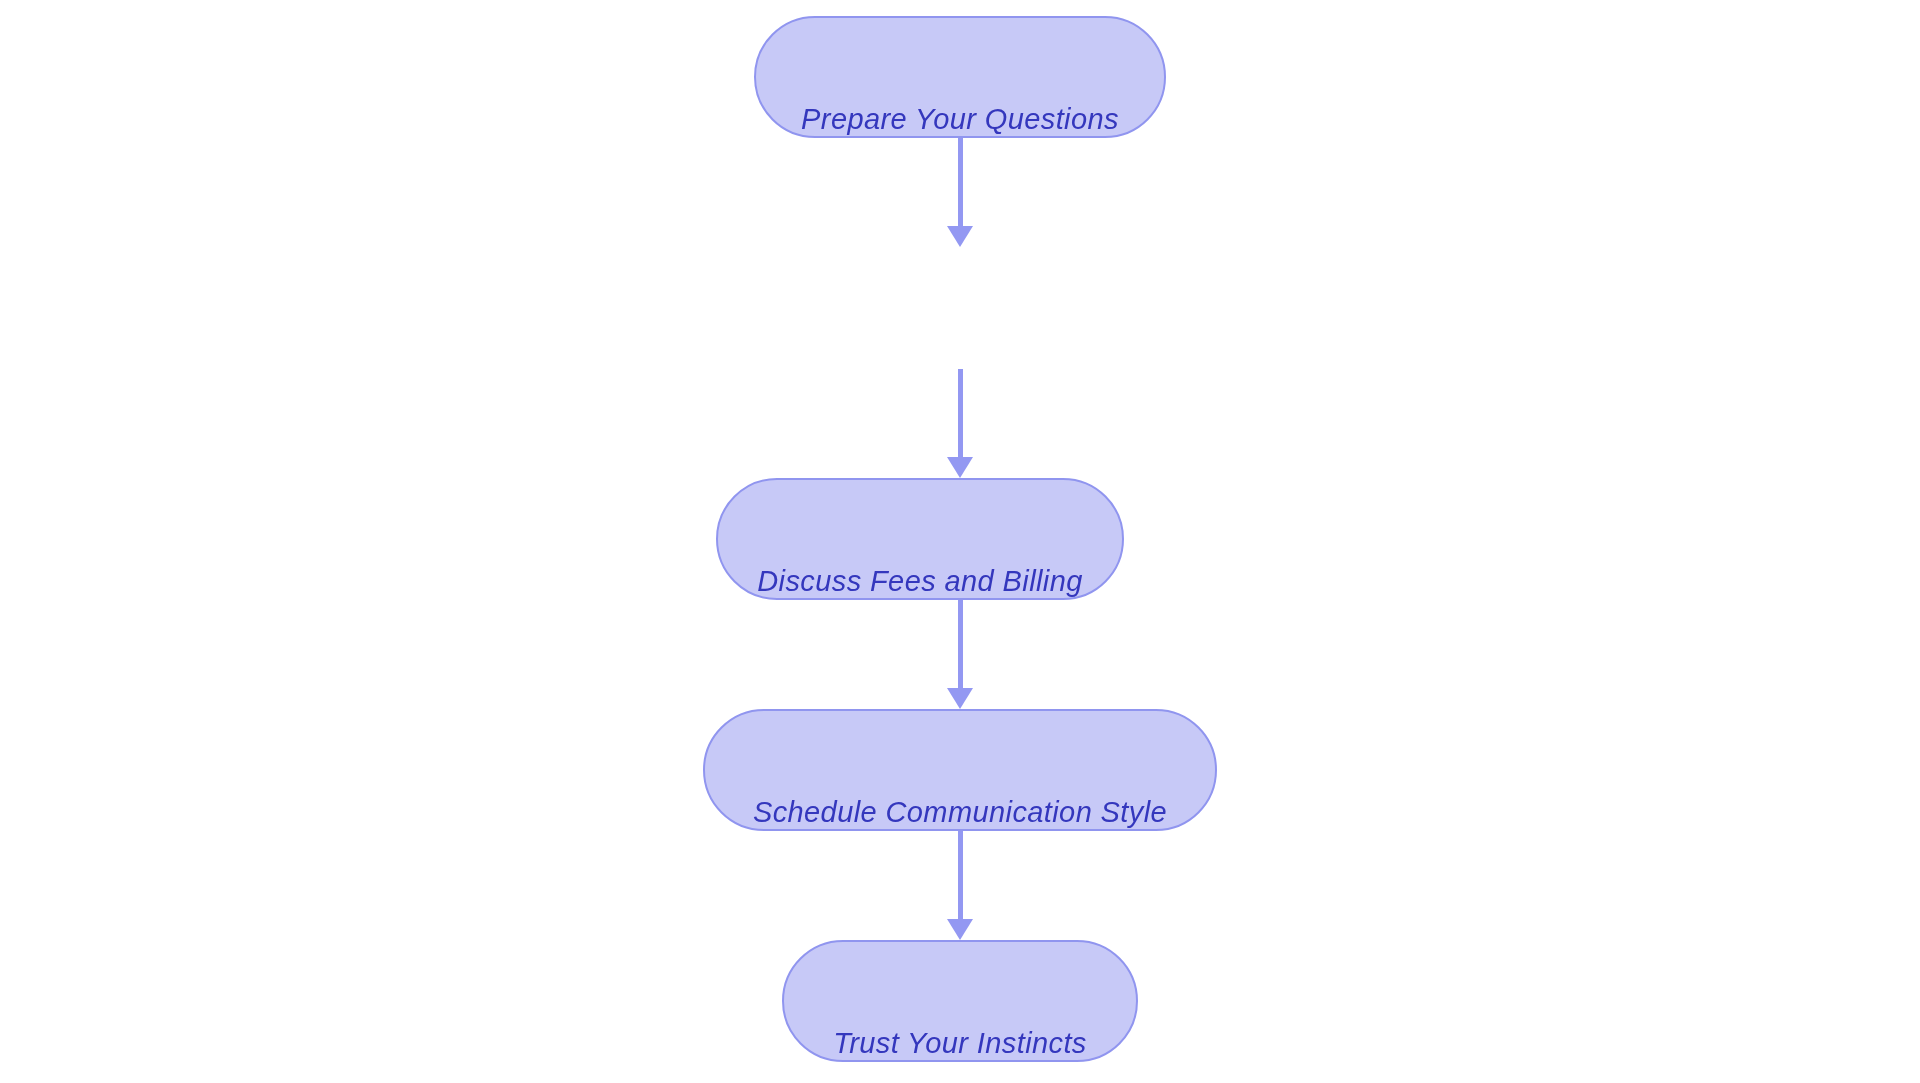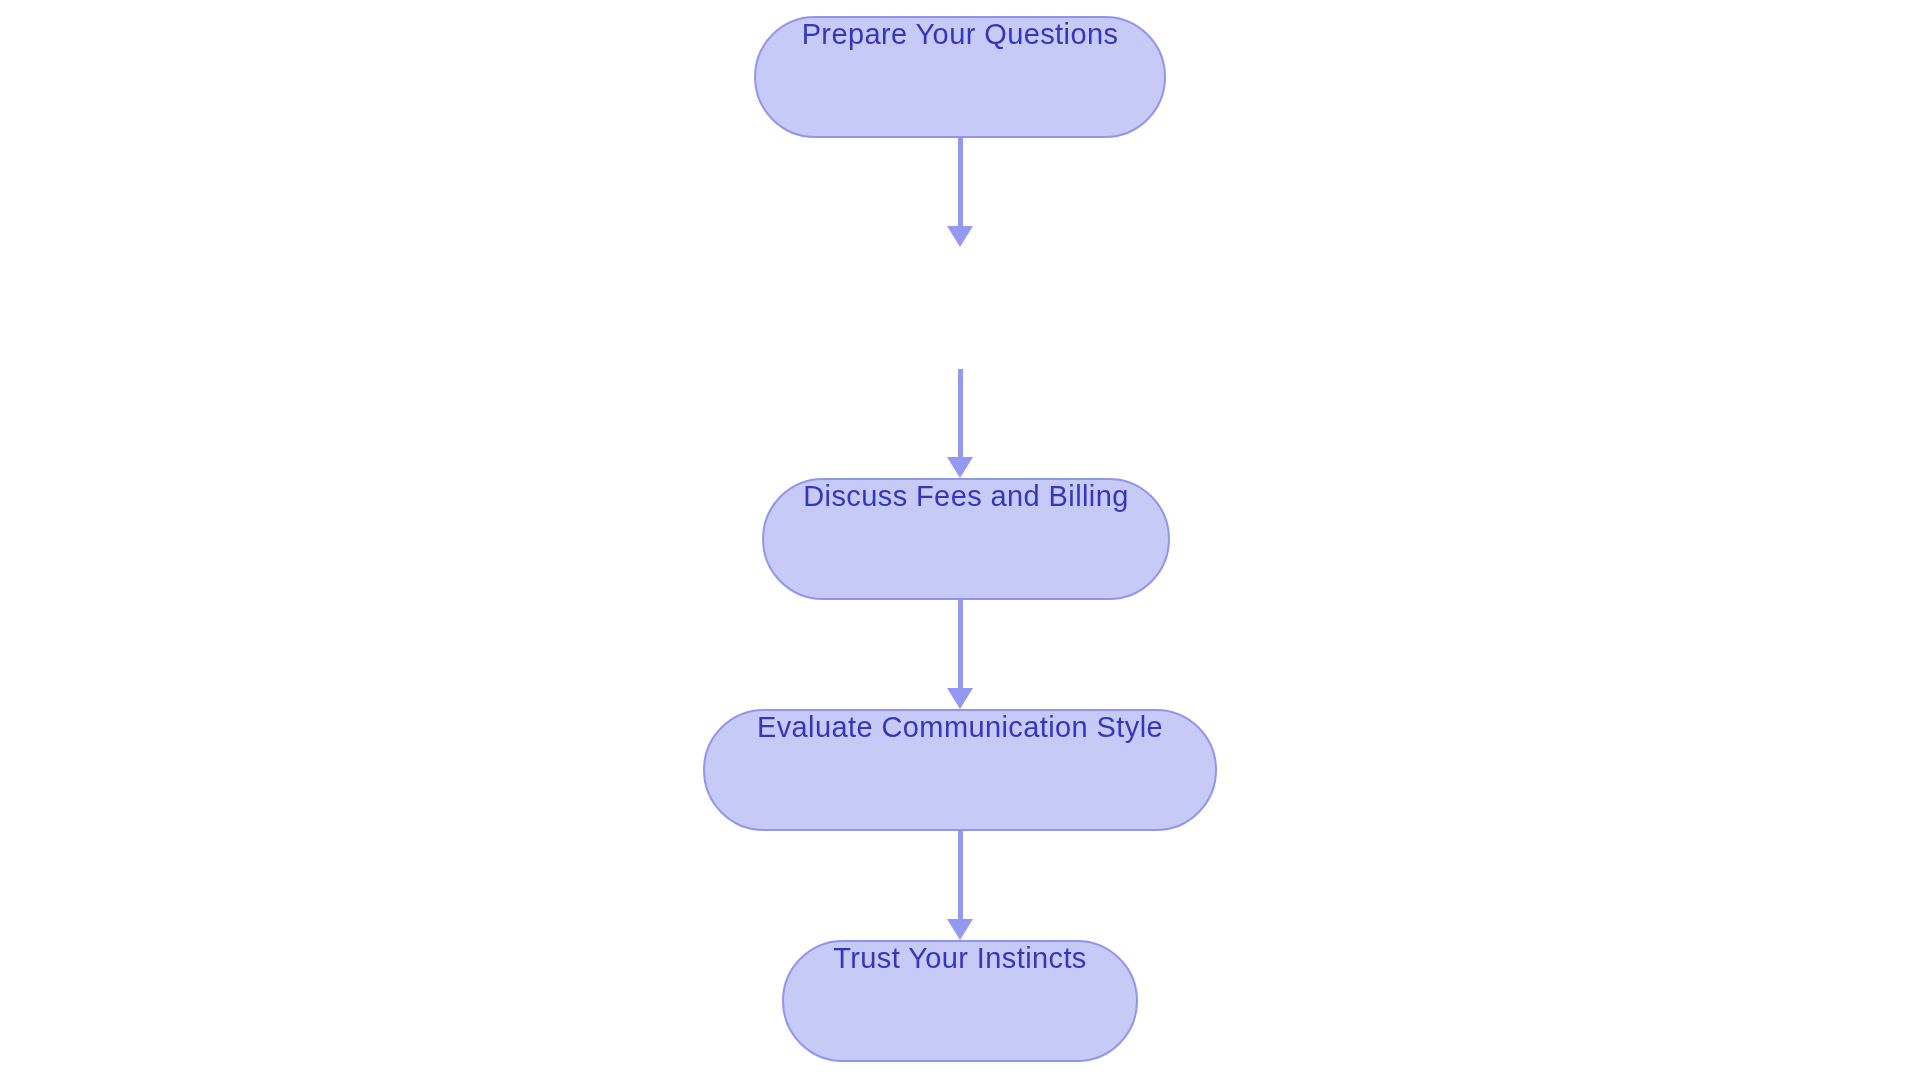--- a/index.html
+++ b/index.html
@@ -23,31 +23,32 @@
     height: 1083px;
     background: var(--background);
   }
   .node {
     position: absolute;
     height: 122px;
     background: var(--node-fill);
     border: 2px solid var(--node-border);
     border-radius: 61px;
     display: flex;
-    align-items: flex-start;
+    align-items: flex-end;
     justify-content: center;
     color: var(--node-text);
     font-size: 29px;
     font-weight: 500;
     letter-spacing: 0.4px;
     white-space: nowrap;
+    font-style: italic;
   }
   .node-1 { left: 754px; top: 16px;  width: 412px; }
   .node-2 { left: 782px; top: 247px; width: 356px; }
-  .node-3 { left: 762px; top: 478px; width: 408px; }
+  .node-3 { left: 716px; top: 478px; width: 408px; }
   .node-4 { left: 703px; top: 709px; width: 514px; }
   .node-5 { left: 782px; top: 940px; width: 356px; }
 
   .arrow {
     position: absolute;
     left: 947px;            
     width: 26px;
     height: 109px;
     display: flex;
     flex-direction: column;
@@ -93,21 +94,21 @@
   <div class="node node-3">
     <span>Discuss Fees and Billing</span>
   </div>
 
   <div class="arrow arrow-3">
     <div class="arrow-line"></div>
     <div class="arrow-head"></div>
   </div>
 
   <div class="node node-4">
-    <span>Evaluate Communication Style</span>
+    <span>Schedule Communication Style</span>
   </div>
 
   <div class="arrow arrow-4">
     <div class="arrow-line"></div>
     <div class="arrow-head"></div>
   </div>
 
   <div class="node node-5">
     <span>Trust Your Instincts</span>
   </div>

